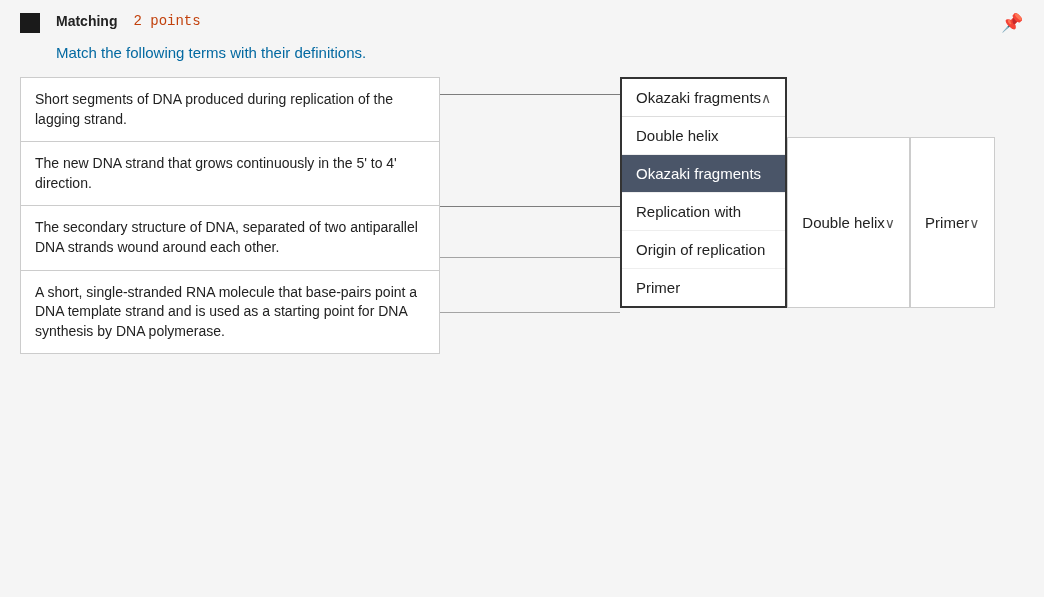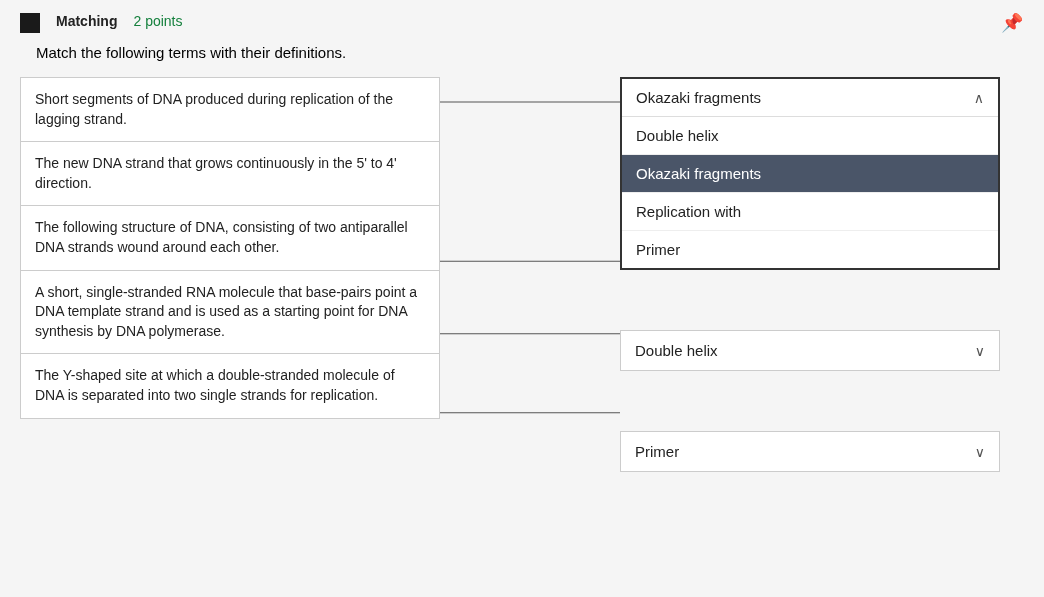--- a/index.html
+++ b/index.html
@@ -40,33 +40,34 @@
     }
 
     .matching-label {
       font-size: 14px;
       font-weight: 600;
       color: #222;
     }
 
     .points-label {
       font-size: 14px;
-      color: #15803d;
+      color: #c2410c;
+      font-family: Liberation Mono, monospace;
     }
 
     .pin-icon {
       font-size: 18px;
       color: #555;
     }
 
     .instruction-text {
       font-size: 15px;
-      color: #000000;
+      color: #0369a1;
       margin-bottom: 16px;
-      margin-left: 16px;
+      margin-left: 36px;
     }
 
     
     .definitions-column {
       width: 420px;
       flex-shrink: 0;
     }
 
     .definition-item {
       border: 1px solid #ccc;
@@ -90,21 +91,20 @@
       flex-shrink: 0;
       position: relative;
       align-self: stretch;
     }
 
     
     .dropdowns-column {
       width: 380px;
       flex-shrink: 0;
       display: flex;
-      flex-direction: column;
       gap: 0;
     }
 
     
     .dropdown-open {
       border: 2px solid #333;
       background: #fff;
       position: relative;
       margin-bottom: 0;
     }
@@ -200,27 +200,24 @@
 
     <div class="definitions-column">
 
       <div class="definition-item">
         <span>Short segments of DNA produced during replication of the lagging strand.</span>
       </div>
       <div class="definition-item">
         <span>The new DNA strand that grows continuously in the 5' to 4' direction.</span>
       </div>
       <div class="definition-item">
-        <span>The following structure of DNA, consisting of two antiparallel DNA strands wound around each other.</span>
+        <span>The secondary structure of DNA, separated of two antiparallel DNA strands wound around each other.</span>
       </div>
       <div class="definition-item">
         <span>A short, single-stranded RNA molecule that base-pairs point a DNA template strand and is used as a starting point for DNA synthesis by DNA polymerase.</span>
-      </div>
-      <div class="definition-item">
-        <span>The Y-shaped site at which a double-stranded molecule of DNA is separated into two single strands for replication.</span>
       </div>
 
     </div>
 
     <div class="connector-area">
       <svg class="connectors-svg" viewBox="0 0 180 600" preserveAspectRatio="none" style="height:100%;width:100%">
 
         <line x1="0" y1="38" x2="180" y2="38" stroke="#555" stroke-width="1.5"></line>
 
         <line x1="0" y1="280" x2="180" y2="280" stroke="#555" stroke-width="1.5"></line>
@@ -235,20 +232,21 @@
 
       <div class="dropdown-open">
         <div class="dropdown-open-header">
           <span>Okazaki fragments</span>
           <span class="chevron">∧</span>
         </div>
         <div class="dropdown-open-list">
           <div class="dropdown-option">Double helix</div>
           <div class="dropdown-option selected">Okazaki fragments</div>
           <div class="dropdown-option">Replication with</div>
+          <div class="dropdown-option">Origin of replication</div>
           <div class="dropdown-option">Primer</div>
         </div>
       </div>
 
       <div class="dropdown-closed">
         <span>Double helix</span>
         <span class="chevron">∨</span>
       </div>
 
       <div class="dropdown-closed dropdown-closed-2">

